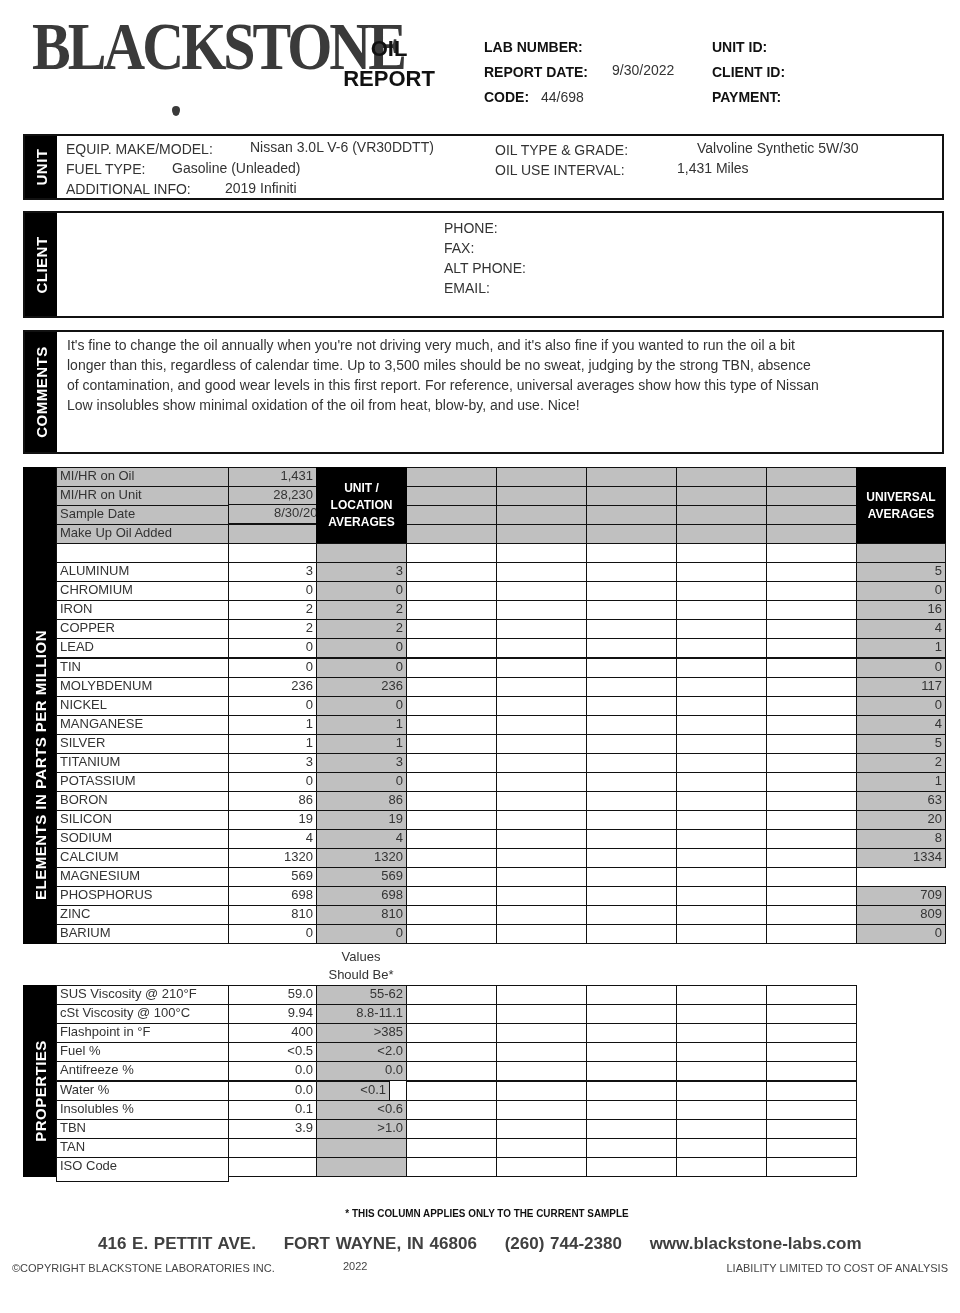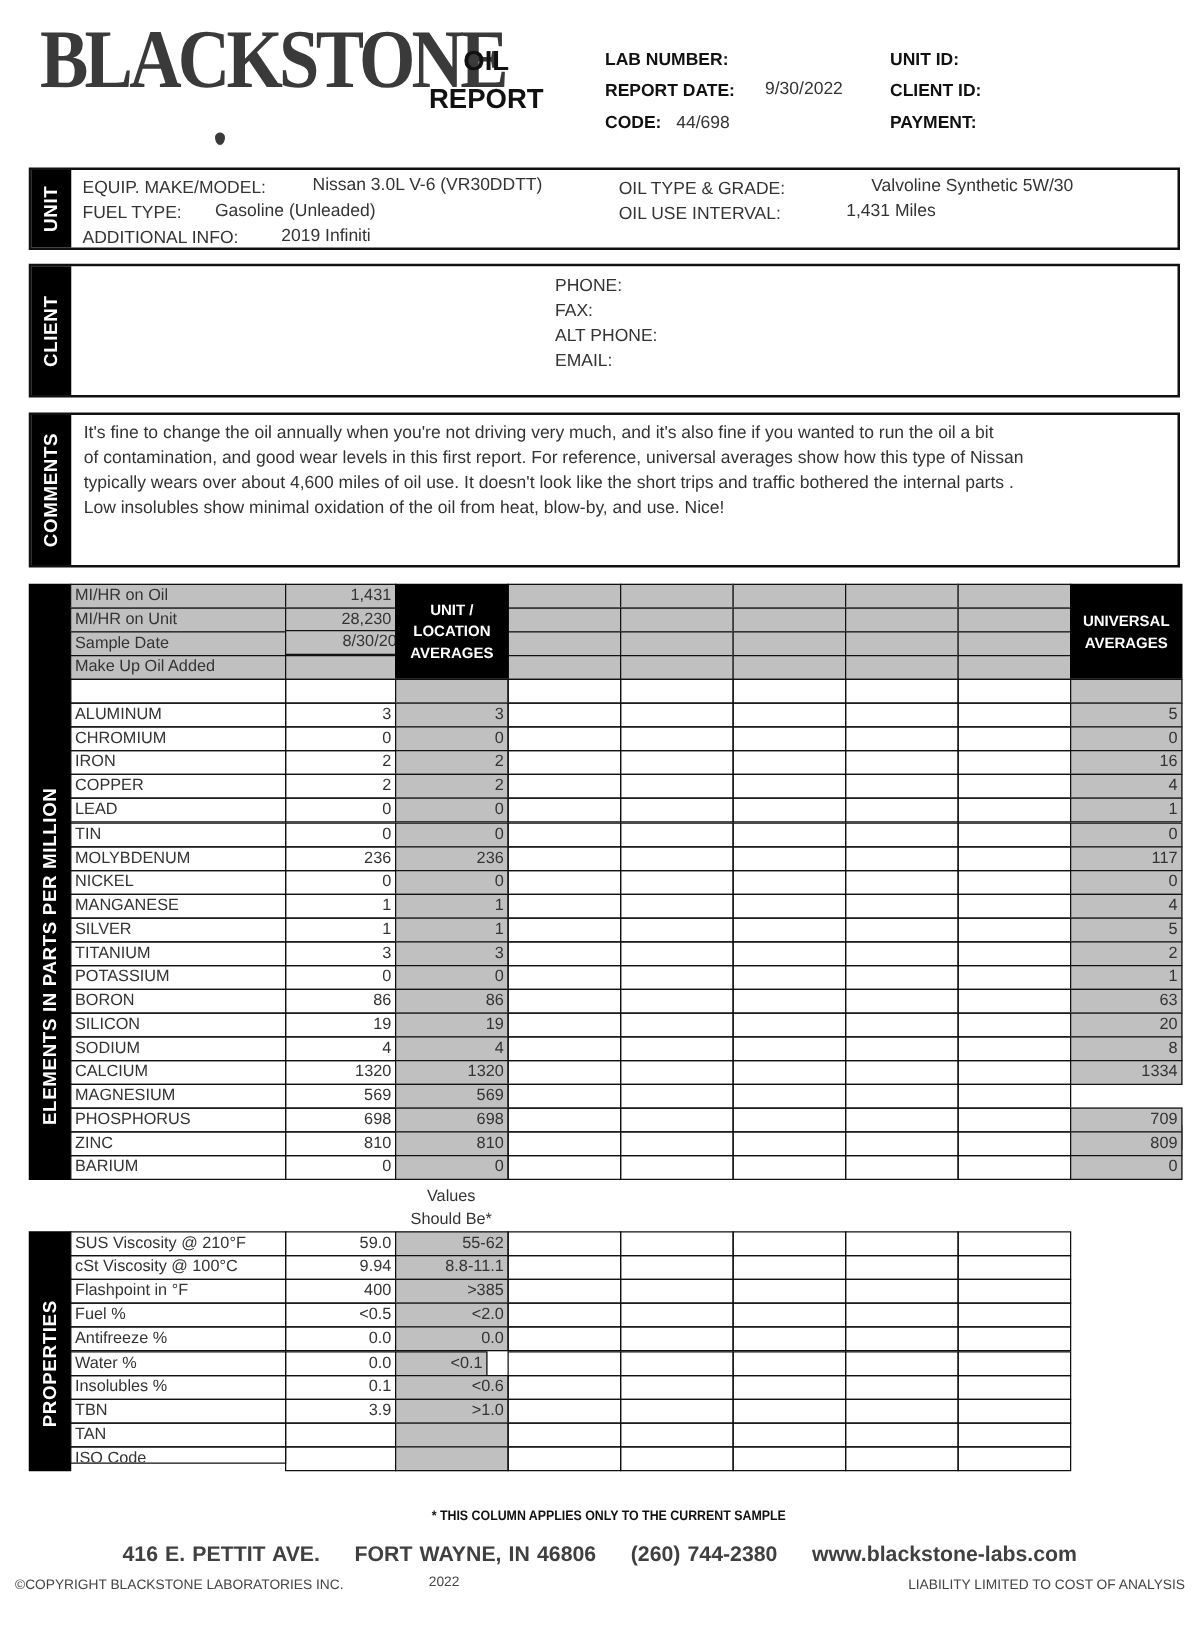--- a/index.html
+++ b/index.html
@@ -91,22 +91,22 @@
   <div class="f-label" style="left:419px;top:47px;">ALT PHONE:</div>
   <div class="f-label" style="left:419px;top:67px;">EMAIL:</div>
 </div>
 
 <div class="box" style="top:330px;height:124px;">
   <div class="side">
       <span class="side-text">COMMENTS</span>
     </div>
   <div class="comment">
     <div> It's fine to change the oil annually when you're not driving very much, and it's also fine if you wanted to run the oil a bit</div>
+    <div>longer than this, regardless of calendar time. Up to 3,500 miles should be no sweat,  judging by the strong TBN, absence</div>
     <div>of contamination, and good wear levels in this first report. For reference, universal averages show how this type of Nissan</div>
-    <div>typically wears over about 4,600 miles of oil use. It doesn't look like the short trips and traffic bothered the internal parts .</div>
     <div>Low insolubles show minimal oxidation of the oil from heat, blow-by, and use. Nice!</div>
   </div>
 </div>
 
 <div id="elements-grid" class="grid">
     <div class="blackhead" style="left: 23px; top: 467px; width: 34px; height: 477.25px; background: rgb(0, 0, 0);">
       <span class="side-text" style="position: absolute; left: 50%; top: 298.125px; font-size: 15px;">ELEMENTS  IN  PARTS  PER  MILLION</span>
     </div>
     <div class="cell gray" style="left: 56px; top: 467px; width: 173px; height: 20.05px;">MI/HR on Oil</div>
     <div class="cell gray num" style="left: 228px; top: 467px; width: 89px; height: 20.05px;">1,431</div>
@@ -402,21 +402,21 @@
     <div class="cell" style="left: 676px; top: 1118.7px; width: 91px; height: 20.1px;"></div>
     <div class="cell" style="left: 766px; top: 1118.7px; width: 91px; height: 20.1px;"></div>
     <div class="cell" style="left: 56px; top: 1137.8px; width: 173px; height: 20.1px;">TAN</div>
     <div class="cell num" style="left: 228px; top: 1137.8px; width: 89px; height: 20.1px;"></div>
     <div class="cell gray num" style="left: 316px; top: 1137.8px; width: 91px; height: 20.1px;"></div>
     <div class="cell" style="left: 406px; top: 1137.8px; width: 91px; height: 20.1px;"></div>
     <div class="cell" style="left: 496px; top: 1137.8px; width: 91px; height: 20.1px;"></div>
     <div class="cell" style="left: 586px; top: 1137.8px; width: 91px; height: 20.1px;"></div>
     <div class="cell" style="left: 676px; top: 1137.8px; width: 91px; height: 20.1px;"></div>
     <div class="cell" style="left: 766px; top: 1137.8px; width: 91px; height: 20.1px;"></div>
-    <div class="cell" style="left: 56px; top: 1156.9px; width: 173px; height: 14px;">ISO Code</div>
+    <div class="cell" style="left: 56px; top: 1156.9px; width: 173px; height: 25px;">ISO Code</div>
     <div class="cell num" style="left: 228px; top: 1156.9px; width: 89px; height: 20.1px;"></div>
     <div class="cell gray num" style="left: 316px; top: 1156.9px; width: 91px; height: 20.1px;"></div>
     <div class="cell" style="left: 406px; top: 1156.9px; width: 91px; height: 20.1px;"></div>
     <div class="cell" style="left: 496px; top: 1156.9px; width: 91px; height: 20.1px;"></div>
     <div class="cell" style="left: 586px; top: 1156.9px; width: 91px; height: 20.1px;"></div>
     <div class="cell" style="left: 676px; top: 1156.9px; width: 91px; height: 20.1px;"></div>
     <div class="cell" style="left: 766px; top: 1156.9px; width: 91px; height: 20.1px;"></div>
   </div>
 
 <div class="footnote">* THIS COLUMN APPLIES ONLY TO THE CURRENT SAMPLE</div>

